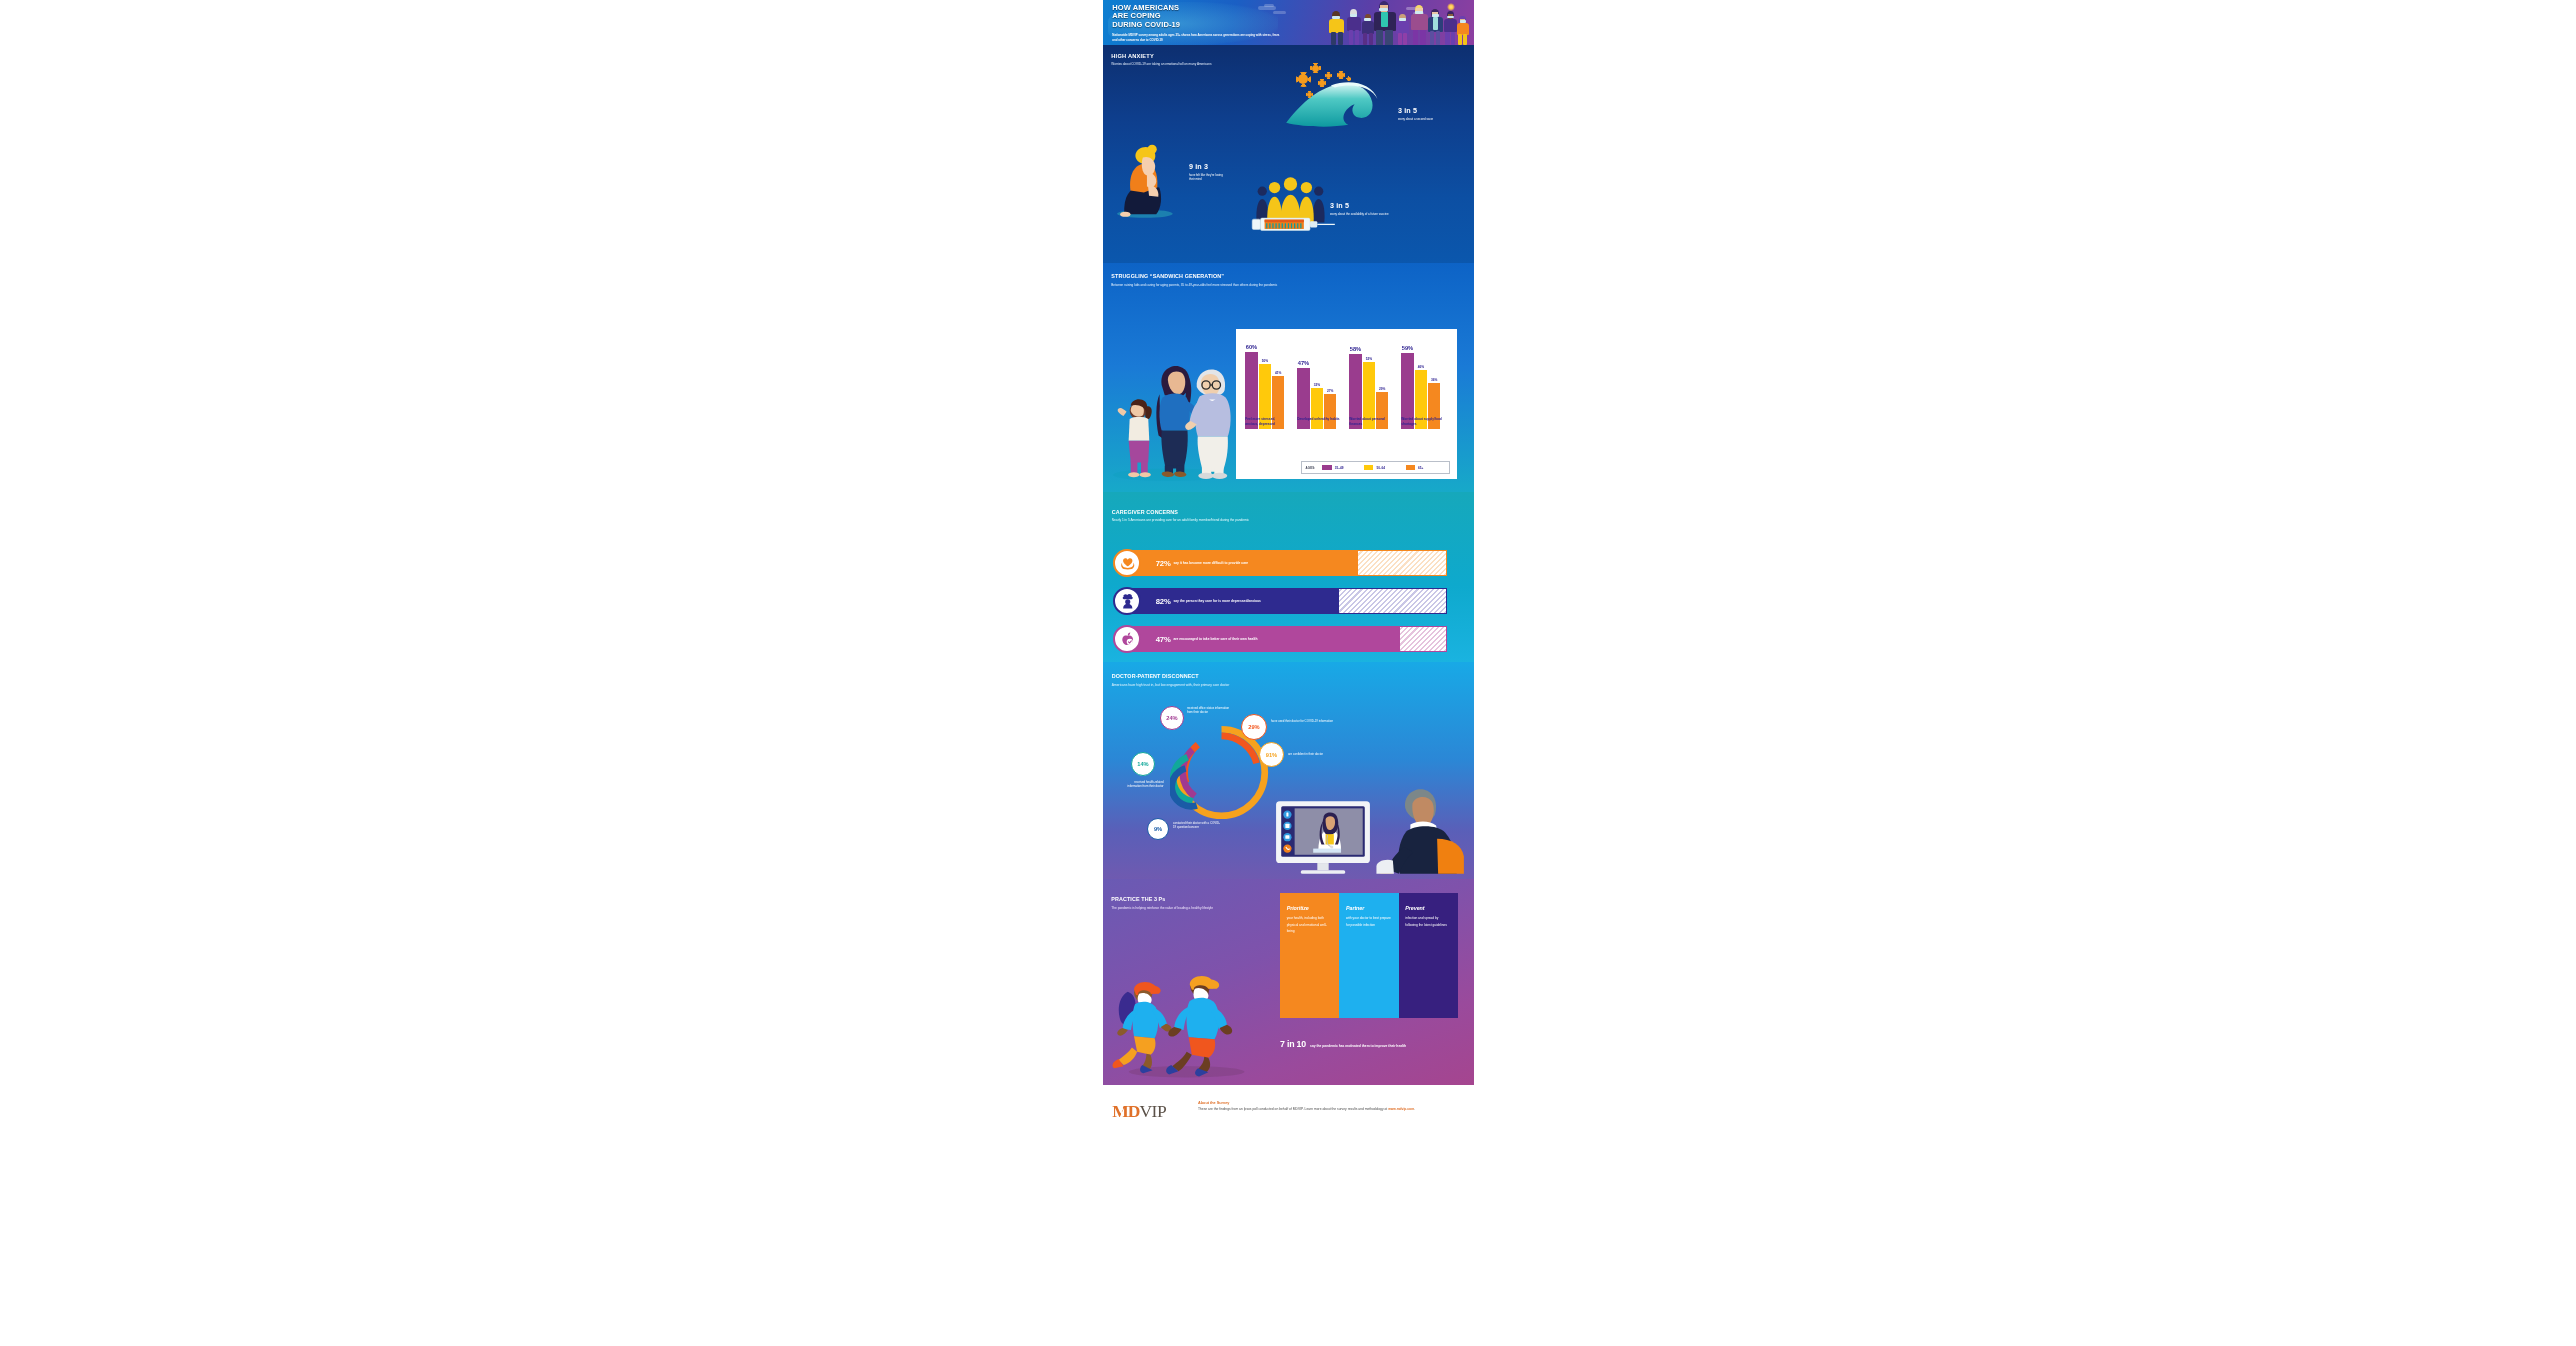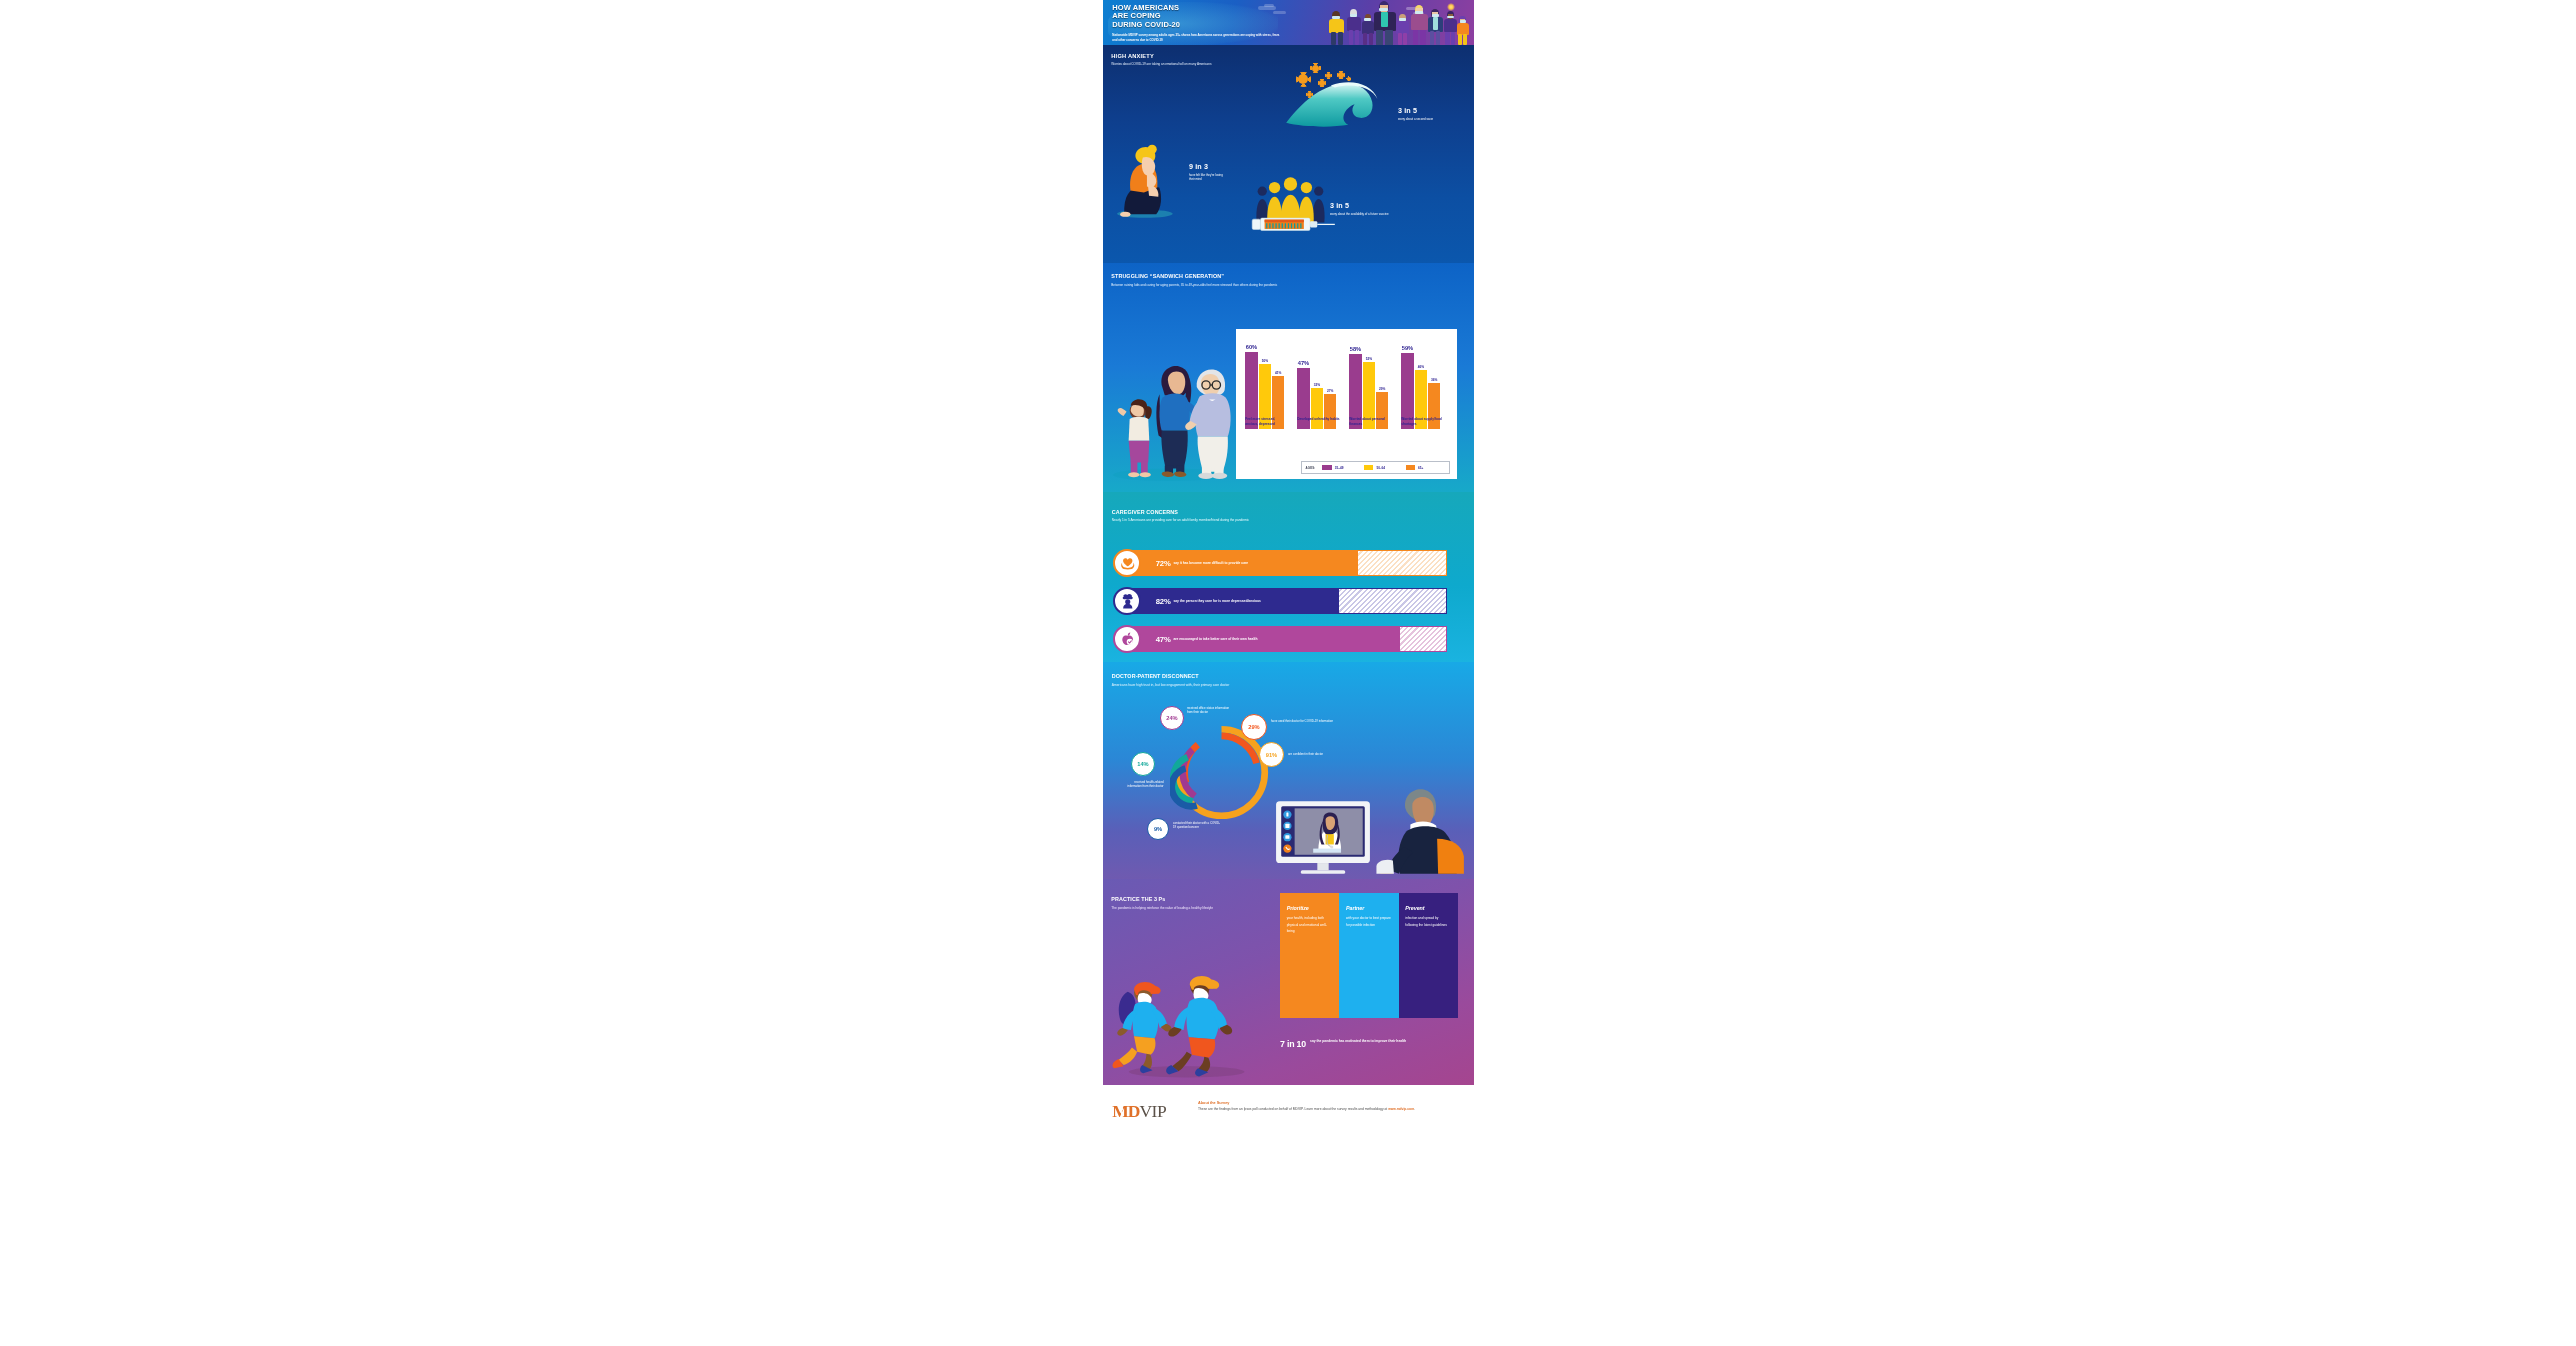--- a/index.html
+++ b/index.html
@@ -161,21 +161,21 @@
     background: linear-gradient(160deg,#6a5ab4 0%, #7f52ab 40%, #9a4a9c 75%, #a5458f 100%);
   }
   .ps h2 { position:absolute; left:8.3px; top:16.5px; font-size:5.4px; font-weight:800; color:#fff; letter-spacing:0.1px;}
   .ps .sub { position:absolute; left:8.3px; top:27px; width:139px; font-size:3.2px; line-height:1.6; color:#f2e9ff;}
 
   .pcols { position:absolute; left:177px; top:14px; width:178px; height:125px; display:flex; }
   .pcol { flex:1 1 0; padding:12.4px 6.7px 0 6.7px; }
   .pcol .ph { font-size:5.4px; font-weight:800; font-style:italic; color:#fff; letter-spacing:-0.1px;}
   .pcol .pb { margin-top:4.1px; font-size:3.2px; line-height:1.88; color:#fff; }
 
-  .bottomstat { position:absolute; left:177px; top:160px; width:181px; display:flex; align-items:flex-start; gap:4.1px;}
+  .bottomstat { position:absolute; left:177px; top:160px; width:181px; display:flex; align-items:flex-end; gap:4.1px;}
   .bottomstat .bnum { font-size:8.8px; font-weight:800; color:#fff; white-space:nowrap; letter-spacing:-0.2px;}
   .bottomstat .btxt { font-size:3.3px; line-height:1.55; color:#fff; font-weight:600;}
 
   .runners { position:absolute; left:6.2px; top:88px; width:145px; height:111px; }
 
   
   .foot { height: 55px; background:#fff; position:relative; }
   .logo { position:absolute; left:9.3px; top:15px; width:75px; height:23px; }
   .logo .md { font-family:"Liberation Serif", serif; font-weight:700; font-size:17.5px; color:#e0712a; letter-spacing:-1px;}
   .logo .vip { font-family:"Liberation Serif", serif; font-weight:400; font-size:17.5px; color:#5b5148; letter-spacing:-0.5px;}
@@ -273,21 +273,21 @@
           <div class="p-body" style="left:0.5px;top:8.3px;width:12px;height:11.4px;background:#f5881f;"></div>
           <div class="p-legs" style="left:2.1px;top:19px;width:4.1px;height:11px;background:#f5c518;"></div>
           <div class="p-legs" style="left:7.2px;top:19px;width:4.1px;height:11px;background:#f5c518;"></div>
         </div>
       </div>
 
       <div class="hero-text">
         <h1>
           <span>HOW AMERICANS</span><br>
           <span>ARE COPING</span><br>
-          <span>DURING COVID-20</span>
+          <span>DURING COVID-19</span>
         </h1>
         <p>Nationwide MDVIP survey among adults ages 35+ shows how Americans across generations are coping with stress, fears and other concerns due to COVID-19</p>
       </div>
     </section>
 
     <section class="sect anx">
       <h2>HIGH ANXIETY</h2>
       <div class="sub">Worries about COVID-19 are taking an emotional toll on many Americans</div>
 
       <div class="wave">

